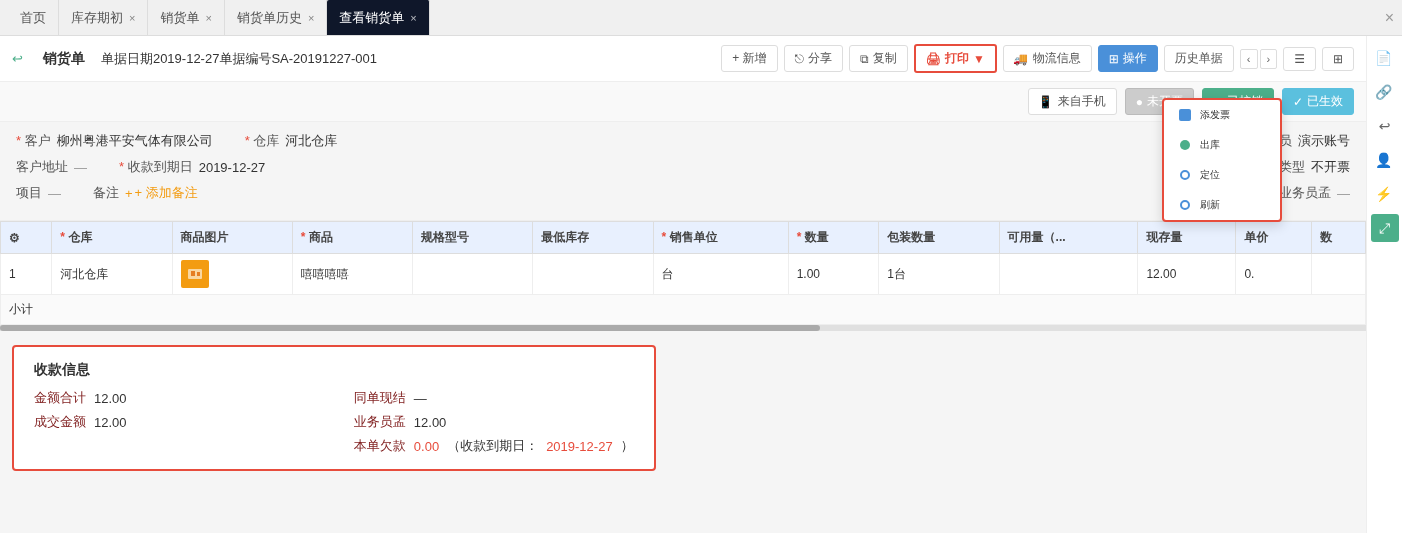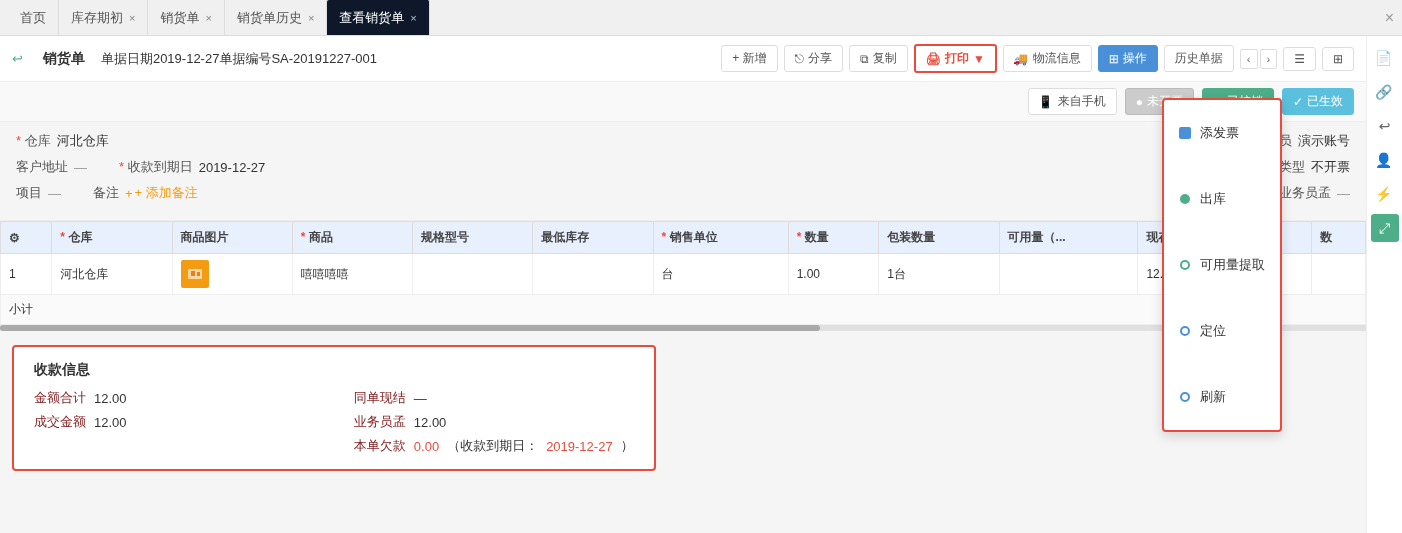--- a/index.html
+++ b/index.html
@@ -58,21 +58,21 @@
 
     
     .summary-box { border: 2px solid #e74c3c; margin: 10px 12px; padding: 14px 20px; border-radius: 4px; background: #fff; display: inline-block; min-width: 500px; }
     .summary-title { font-weight: bold; font-size: 14px; margin-bottom: 10px; color: #333; }
     .summary-grid { display: grid; grid-template-columns: 1fr 1fr; gap: 6px 40px; }
     .summary-row { display: flex; align-items: center; gap: 8px; }
     .summary-label { color: #7f1d1d; white-space: nowrap; }
     .summary-value { color: #333; }
     .summary-value.red { color: #e74c3c; }
     .dropdown-menu { position: absolute; top: 62px; right: 120px; background: #fff; border: 2px solid #e74c3c; border-radius: 4px; z-index: 1000; min-width: 120px; box-shadow: 0 4px 12px rgba(0,0,0,0.15); }
-    .dropdown-item { display: flex; align-items: center; gap: 8px; padding: 24px 14px; cursor: pointer; font-size: 13px; color: #333; }
+    .dropdown-item { display: flex; align-items: center; gap: 8px; padding: 8px 14px; cursor: pointer; font-size: 10px; color: #333; }
     .dropdown-item .item-icon { width: 14px; height: 14px; display: inline-flex; align-items: center; justify-content: center; }
     .icon-square { width: 12px; height: 12px; border-radius: 2px; display: inline-block; }
     .icon-circle { width: 10px; height: 10px; border-radius: 50%; display: inline-block; }
 
     
     .right-sidebar { position: fixed; right: 0; top: 36px; width: 36px; background: #fff; border-left: 1px solid #eee; height: calc(100% - 36px); display: flex; flex-direction: column; align-items: center; padding: 8px 0; gap: 6px; }
     .sidebar-icon { width: 28px; height: 28px; display: flex; align-items: center; justify-content: center; cursor: pointer; border-radius: 3px; color: #666; font-size: 14px; }
     .sidebar-icon.active { background: #4caf8a; color: #fff; }
 
     
@@ -181,20 +181,24 @@
           </button>
           <button class="status-btn info">
             <span>✓</span>
             <span>已生效</span>
           </button>
         </div>
       </div>
 
       <div class="form-section">
         <div class="form-row">
+          <div class="form-field">
+            <span class="field-label required">客户</span>
+            <span class="field-value">柳州粤港平安气体有限公司</span>
+          </div>
           <div class="form-field">
             <span class="field-label required">仓库</span>
             <span class="field-value">河北仓库</span>
           </div>
           <div class="form-field" style="margin-left: auto;">
             <span class="field-label">业务员</span>
             <span class="field-value">演示账号</span>
           </div>
         </div>
         <div class="form-row">
@@ -335,26 +339,20 @@
         <span>添发票</span>
       </div>
       <div class="dropdown-item">
         <span class="item-icon">
           <span class="icon-circle" style="background:#4caf8a;"></span>
         </span>
         <span>出库</span>
       </div>
       <div class="dropdown-item">
         <span class="item-icon">
-          <span class="icon-circle" style="border: 2px solid #4caf8a; background: transparent;"></span>
-        </span>
-        <span>可用量提取</span>
-      </div>
-      <div class="dropdown-item">
-        <span class="item-icon">
           <span class="icon-circle" style="border: 2px solid #4a90d9; background: transparent;"></span>
         </span>
         <span>定位</span>
       </div>
       <div class="dropdown-item">
         <span class="item-icon">
           <span class="icon-circle" style="border: 2px solid #4a90d9; background: transparent;"></span>
         </span>
         <span>刷新</span>
       </div>

